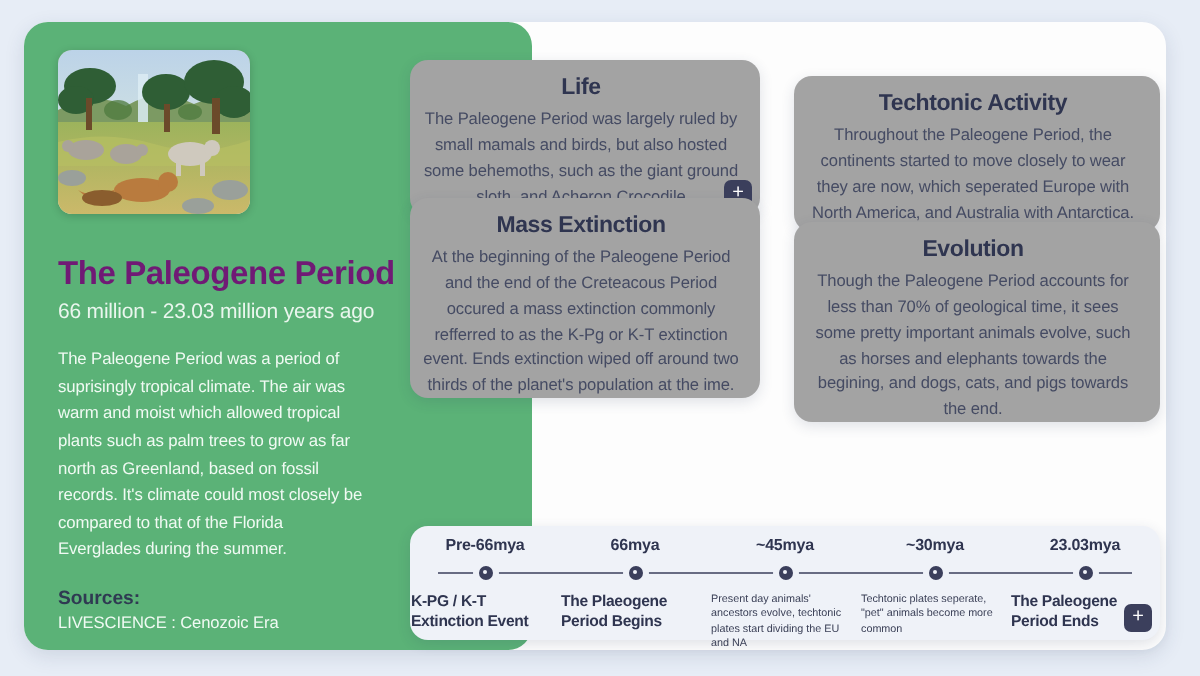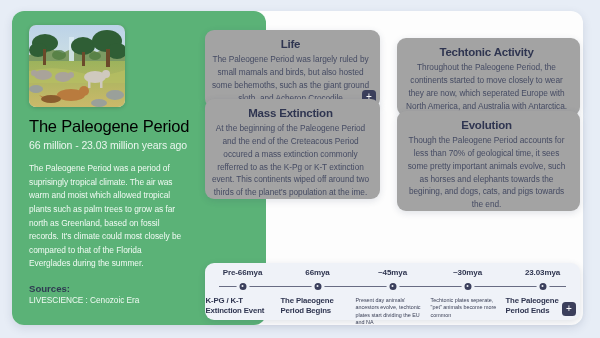--- a/index.html
+++ b/index.html
@@ -46,25 +46,25 @@
     height: 82px;
     border-radius: 7px;
     overflow: hidden;
     box-shadow: 0 1px 4px rgba(0,0,0,0.18);
     position: relative;
     background: #7aa152;
   }
   #era-thumbnail svg { display: block; }
 
   .side-title {
-    color: #000000;
+    color: #701a75;
     font-size: 16.5px;
-    font-weight: normal;
+    font-weight: bold;
     letter-spacing: -0.2px;
-    margin-top: 10px;
+    margin-top: 21px;
     line-height: 1.1;
   }
   .side-subtitle {
     color: #eaf6ee;
     font-size: 10.5px;
     margin-top: 4px;
     letter-spacing: -0.1px;
   }
   .side-body {
     color: #f0faf3;
@@ -303,21 +303,21 @@
     <div class="plus-badge" id="plus-life">+</div>
   </section>
 
   <section class="card" id="card-tectonic">
     <div class="card-title">Techtonic Activity</div>
     <div class="card-body">Throughout the Paleogene Period, the continents started to move closely to wear they are now, which seperated Europe with North America, and Australia with Antarctica.</div>
   </section>
 
   <section class="card" id="card-extinction">
     <div class="card-title">Mass Extinction</div>
-    <div class="card-body">At the beginning of the Paleogene Period and the end of the Creteacous Period occured a mass extinction commonly refferred to as the K-Pg or K-T extinction event. This continents wiped off around two thirds of the planet's population at the ime.</div>
+    <div class="card-body">At the beginning of the Paleogene Period and the end of the Creteacous Period occured a mass extinction commonly refferred to as the K-Pg or K-T extinction event. Ends extinction wiped off around two thirds of the planet's population at the ime.</div>
   </section>
 
   <section class="card" id="card-evolution">
     <div class="card-title">Evolution</div>
     <div class="card-body">Though the Paleogene Period accounts for less than 70% of geological time, it sees some pretty important animals evolve, such as horses and elephants towards the begining, and dogs, cats, and pigs towards the end.</div>
   </section>
 
   <section id="timeline-card">
     <div id="timeline-axis"></div>
     <div id="timeline-points">

